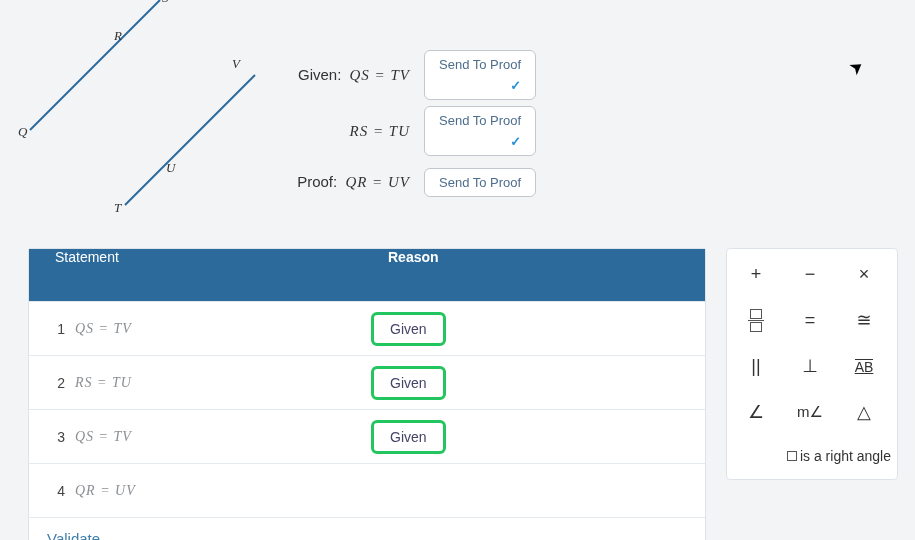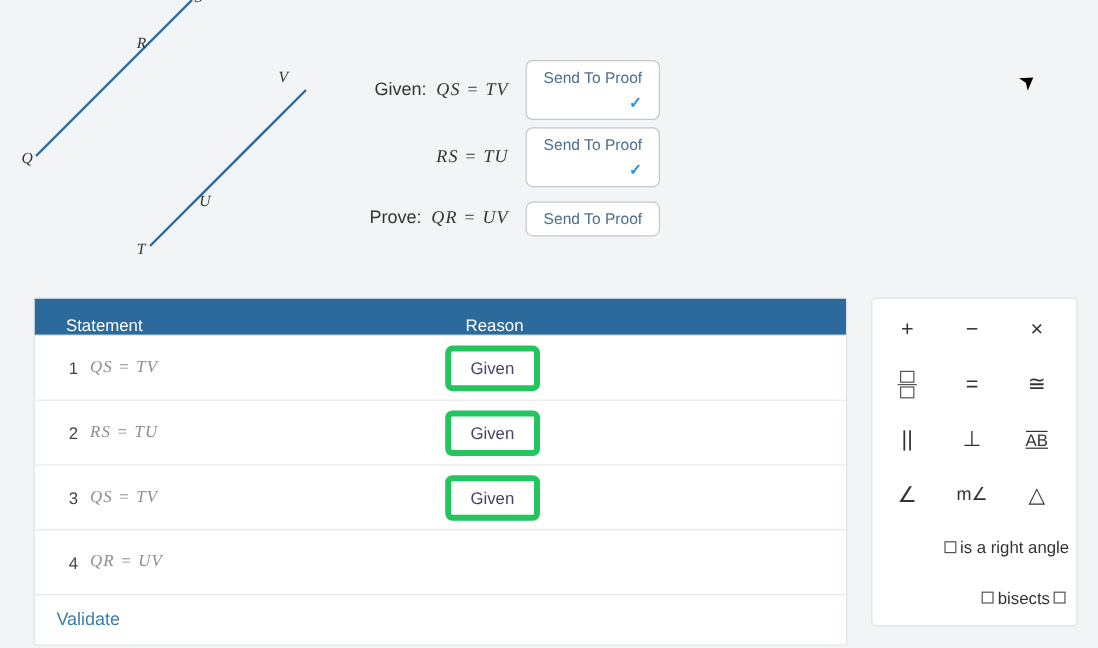--- a/index.html
+++ b/index.html
@@ -25,21 +25,21 @@
     top: -10px;
   }
   .figure-label {
     font-style: italic;
     font-family: Georgia, serif;
     font-size: 13px;
     fill: #333;
   }
   .given-block {
     position: absolute;
-    left: 284px;
+    left: 270px;
     top: 50px;
   }
   .given-row {
     display: flex;
     align-items: center;
     gap: 14px;
     min-height: 40px;
     margin-bottom: 6px;
   }
   .label-cell {
@@ -84,25 +84,25 @@
     width: 678px;
     border: 1px solid #dde3e9;
     background: #fff;
     border-radius: 2px;
   }
   .pt-head {
     background: #2b6a9b;
     color: #fff;
     display: flex;
     font-size: 14px;
-    height: 30px;
-    align-items: flex-end;
+    height: 52px;
+    align-items: flex-start;
   }
   .pt-head .col-stmt { flex: 0 0 335px; padding-left: 26px; }
-  .pt-head .col-reason { flex: 1; padding-left: 24px; }
+  .pt-head .col-reason { flex: 1; padding-left: 24px; font-weight: bold; }
   .pt-row {
     display: flex;
     align-items: center;
     height: 54px;
     border-top: 1px solid #e4e9ee;
     padding: 0 14px;
   }
   .pt-row:first-of-type { border-top: none; }
   .pt-num { width: 22px; font-size: 14px; color: #444; text-align: right; }
   .pt-stmt {
@@ -110,21 +110,21 @@
     padding-left: 10px;
     font-family: Georgia, serif;
     font-style: italic;
     font-size: 14px;
     color: #8a8f94;
     letter-spacing: 1px;
   }
   .pt-reason { flex: 1; padding-left: 6px; }
   .reason-box {
     display: inline-block;
-    border: 5px solid #22c55e;
+    border: 3px solid #22c55e;
     border-radius: 6px;
     background: #fff;
     padding: 6px 16px;
     font-size: 14px;
     color: #446;
     min-width: 74px;
     text-align: center;
   }
   .validate {
     padding: 12px 18px;
@@ -225,21 +225,21 @@
         <span class="prefix"></span>
         <span class="math">RS = TU</span>
       </span>
       <button class="send-btn">
         <span>Send To Proof</span>
         <span class="check">✓</span>
       </button>
     </div>
     <div class="given-row">
       <span class="label-cell">
-        <span class="prefix">Prove:</span>
+        <span class="prefix">Proof:</span>
         <span class="math">QR = UV</span>
       </span>
       <button class="send-btn">
         <span>Send To Proof</span>
       </button>
     </div>
   </div>
 
   <span class="cursor-icon" style="transform: rotate(-35deg) scaleX(0.75);">➤</span>
 </div>
@@ -297,20 +297,15 @@
     </button>
 
     <button class="pbtn">∠</button>
     <button class="pbtn" style="font-size:15px;">m∠</button>
     <button class="pbtn">△</button>
 
     <button class="pbtn pbtn-wide">
       <span class="sq"></span>
         <span>is a right angle</span>
     </button>
-    <button class="pbtn pbtn-wide">
-      <span class="sq"></span>
-        <span>bisects</span>
-        <span class="sq"></span>
-    </button>
   </div>
 
 </div>
 
 </body></html>

